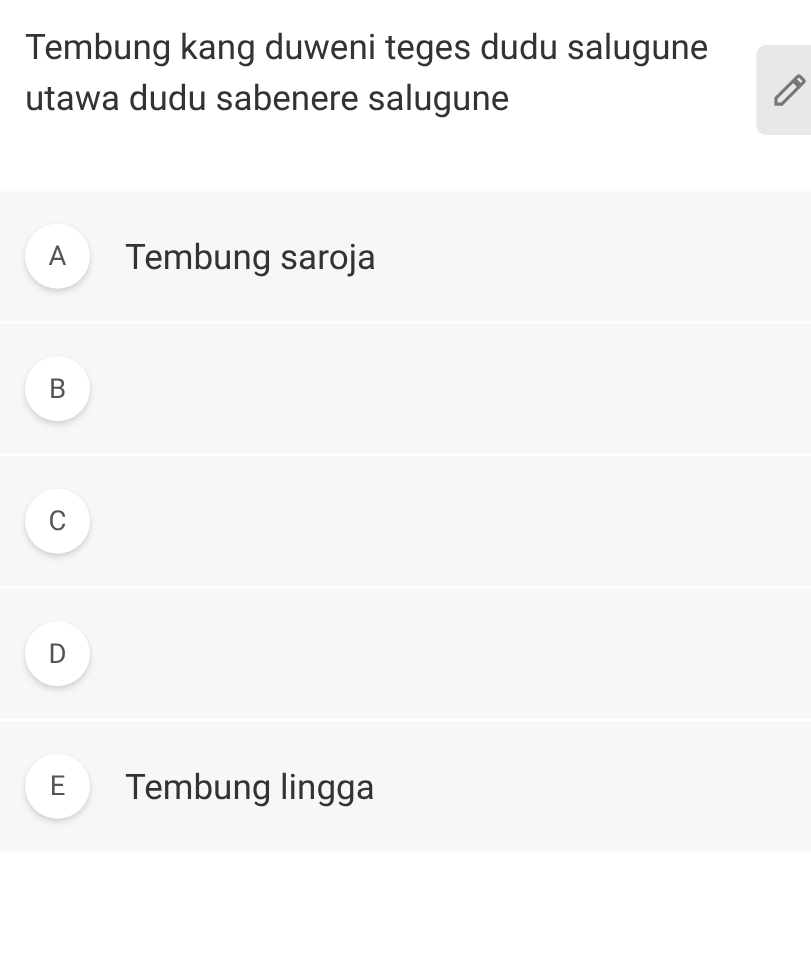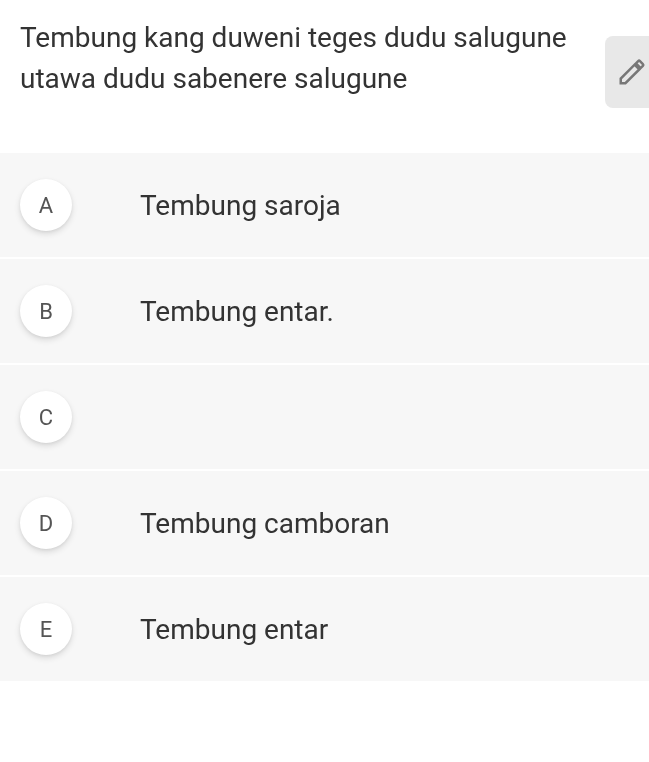--- a/index.html
+++ b/index.html
@@ -45,21 +45,20 @@
       justify-content: center;
       font-size: 22px;
       font-weight: 400;
       color: #555555;
       margin-right: 28px;
     }
     .option-text {
       font-size: 28px;
       color: #333333;
       font-weight: 400;
-      margin-left: 40px;
     }
     .edit-tab {
       position: absolute;
       top: 36px;
       right: 0;
       width: 44px;
       height: 72px;
       background: #e8e8e8;
       border-top-left-radius: 8px;
       border-bottom-left-radius: 8px;
@@ -85,26 +84,24 @@
   </svg>
 </div>
 
 <div class="options-container">
   <div class="option-row">
     <div class="option-badge">A</div>
     <div class="option-text">Tembung saroja</div>
   </div>
   <div class="option-row">
     <div class="option-badge">B</div>
-    <div class="option-text">Tembung entar.</div>
   </div>
   <div class="option-row">
     <div class="option-badge">C</div>
   </div>
   <div class="option-row">
     <div class="option-badge">D</div>
-    <div class="option-text">Tembung camboran</div>
   </div>
   <div class="option-row">
     <div class="option-badge">E</div>
-    <div class="option-text">Tembung entar</div>
+    <div class="option-text">Tembung lingga</div>
   </div>
 </div>
 
 </body></html>

